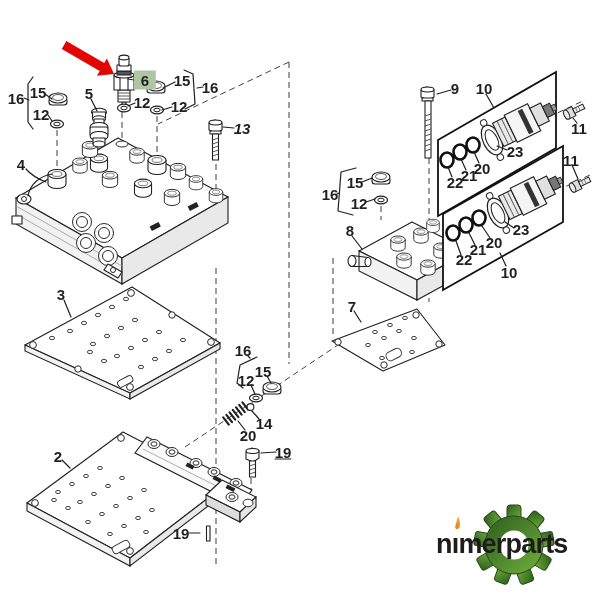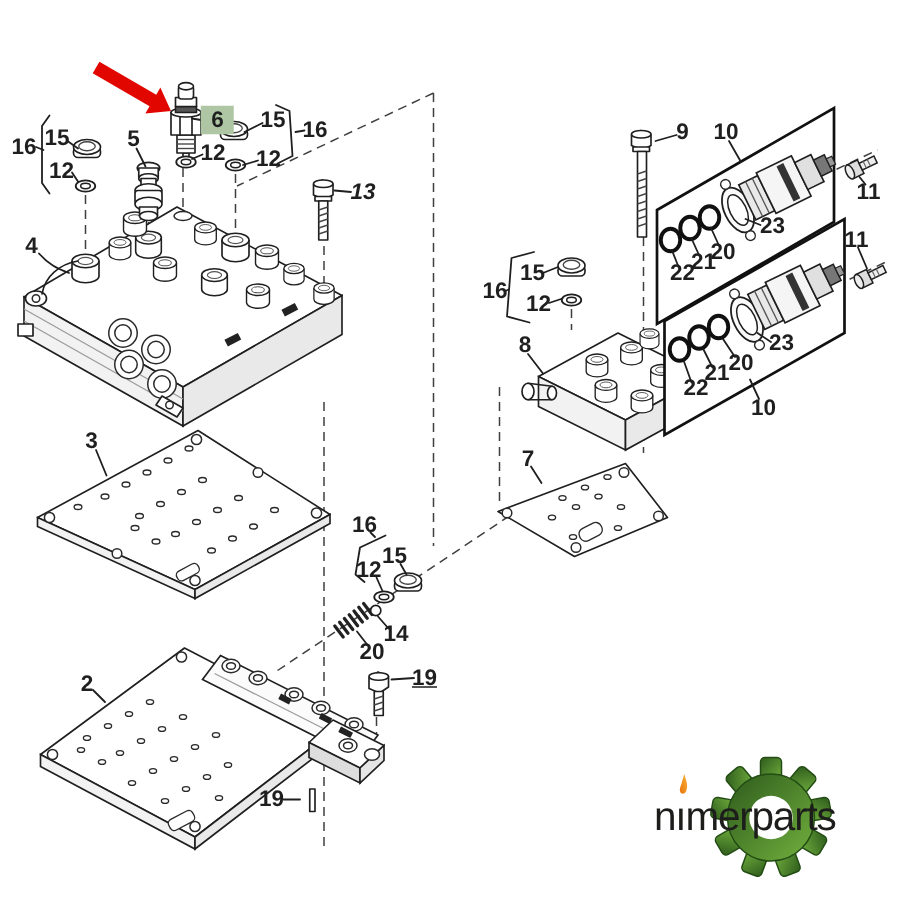--- a/index.html
+++ b/index.html
@@ -16,21 +16,21 @@
   .hole{fill:#fff;stroke:#2a2a2a;stroke-width:.9;}
   .ring{fill:#fff;stroke:#2a2a2a;stroke-width:1;}
   .dk{fill:#222;stroke:none;}
   .thin{fill:none;stroke:#9a9a9a;stroke-width:.8;}
   .arrow{fill:var(--red);stroke:none;}
   .callout{position:absolute;transform:translate(-50%,-50%);font-size:15px;font-weight:700;
            color:var(--ink);white-space:nowrap;line-height:1;}
   .callout.hl{background:var(--hl);padding:2px 7px;}
   #logo{position:absolute;left:430px;top:498px;width:165px;height:95px;}
   .gear{position:absolute;left:43px;top:4px;}
-  .logo-text{position:absolute;left:6px;top:33px;font-size:27px;font-weight:400;
+  .logo-text{position:absolute;left:6px;top:33px;font-size:27px;font-weight:700;
              letter-spacing:-0.8px;color:var(--logotext);line-height:1;}
   .iwrap{position:relative;display:inline-block;}
   .flame{position:absolute;left:0px;top:-15px;width:10px;height:16px;}
 </style>
 </head>
 <body>
 
 <div id="stage">
 
 <svg id="art" width="600" height="600" viewBox="0 0 600 600">

